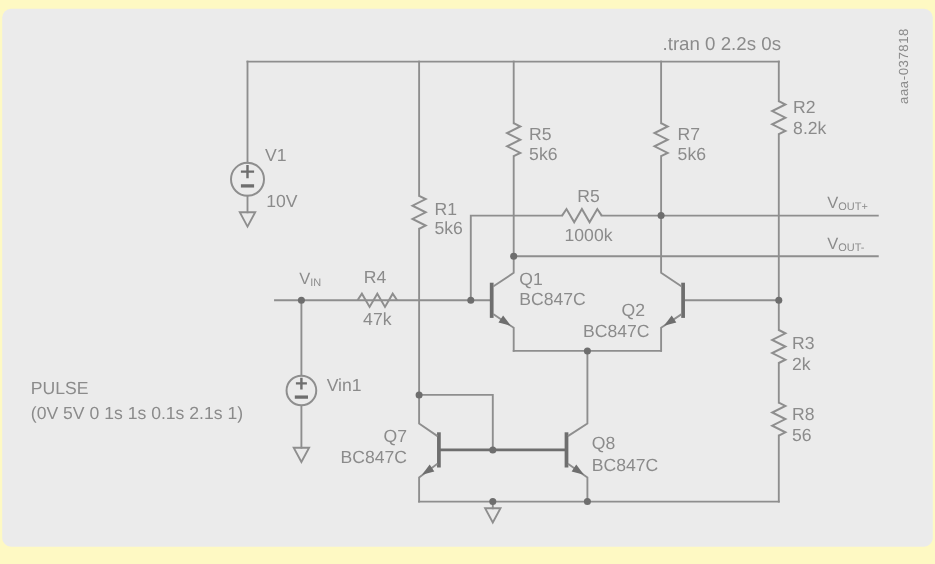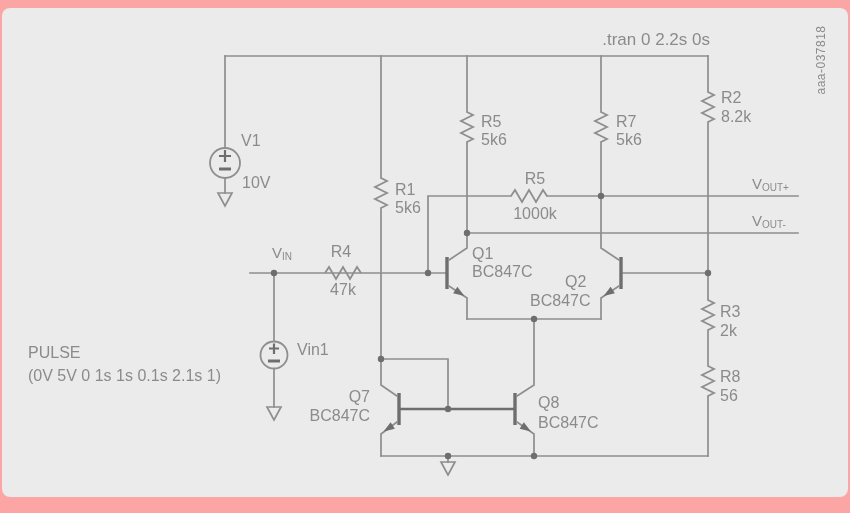--- a/index.html
+++ b/index.html
@@ -1,17 +1,17 @@
 <!DOCTYPE html>
 <html><head>
 <meta charset="utf-8">
 <style>
   html,body{margin:0;padding:0;background:#ffffff;}
   body{font-family:"Liberation Sans", sans-serif;}
-  .stage{position:relative;width:850px;height:513px;background:#fca5a5;overflow:hidden;}
+  .stage{position:relative;width:850px;height:513px;background:#fef9c3;overflow:hidden;}
   svg{display:block;}
   text{fill:#8b8b8b;font-family:"Liberation Sans", sans-serif;font-size:16px;}
   .wire{stroke:#8e8e8e;stroke-width:1.7;fill:none;stroke-linecap:square;}
   .comp{stroke:#8e8e8e;stroke-width:1.8;fill:none;stroke-linejoin:miter;}
   .bar{stroke:#6e6e6e;stroke-width:3.4;fill:none;}
   .baserail{stroke:#6e6e6e;stroke-width:2.6;fill:none;}
   .dot{fill:#6e6e6e;stroke:none;}
   .pm{stroke:#6e6e6e;stroke-width:2.2;fill:none;stroke-linecap:butt;}
   .pm-minus{stroke:#6e6e6e;stroke-width:3;fill:none;}
   .gnd{stroke:#8e8e8e;stroke-width:1.7;fill:none;stroke-linejoin:miter;}

